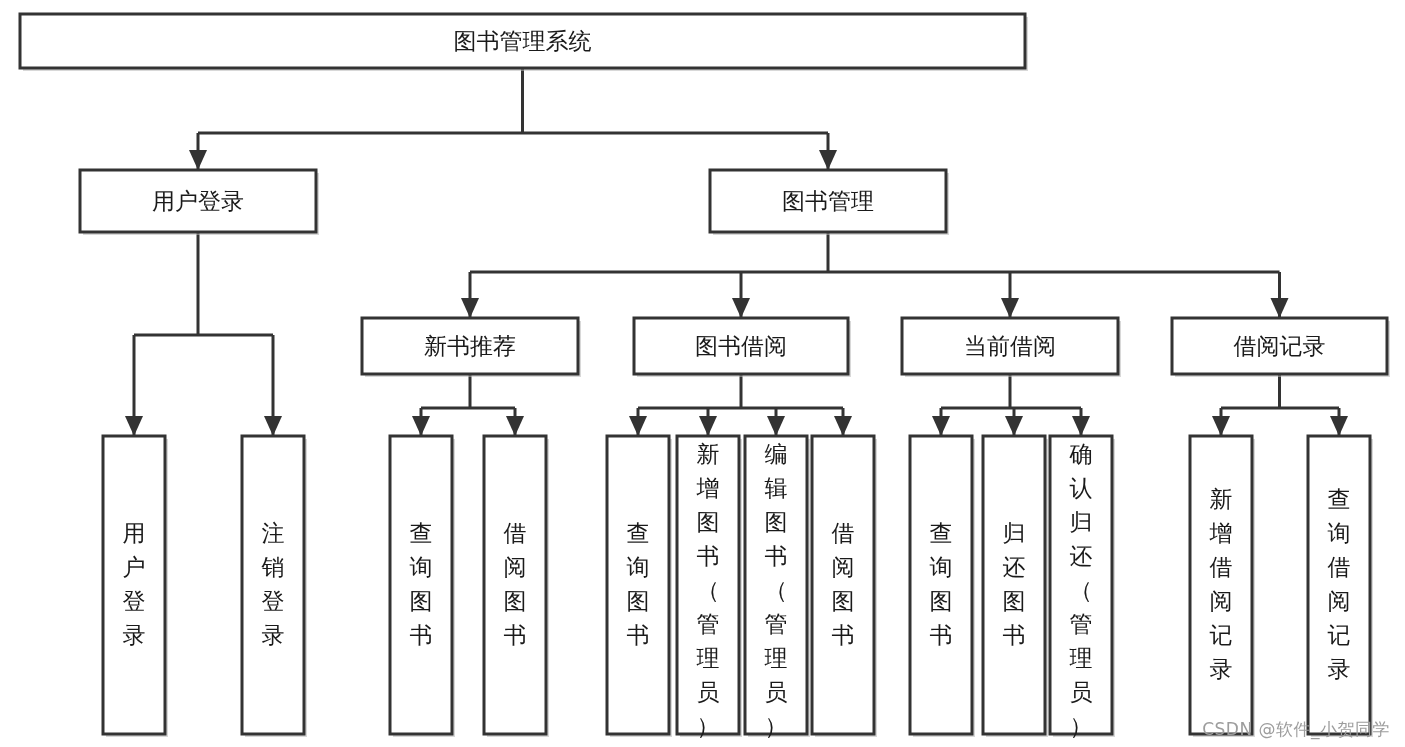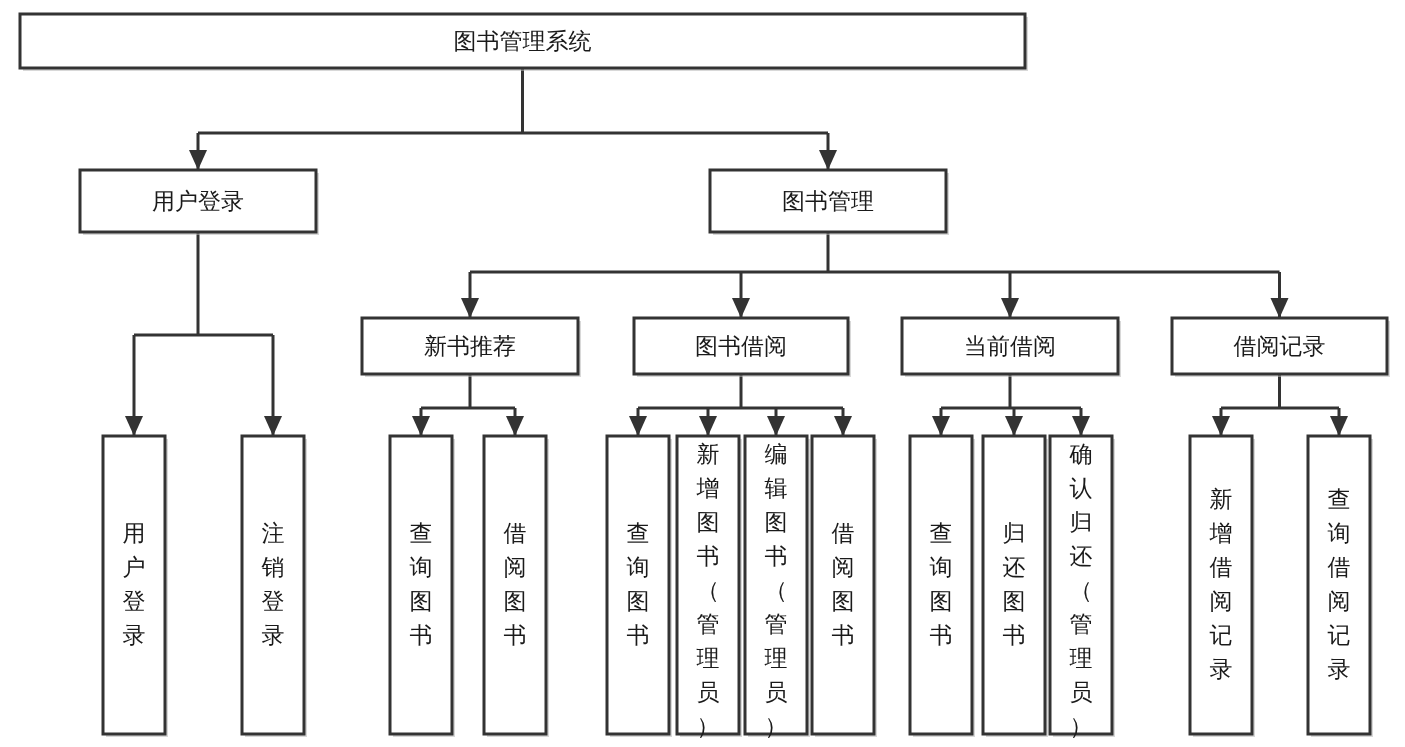--- a/index.html
+++ b/index.html
@@ -228,13 +228,14 @@
           <rect x="1190" y="436" width="62" height="298" class="node-box"></rect>
           <text x="1221" y="507.48" class="node-label-vertical"><tspan x="1221" dy="0">新</tspan><tspan x="1221" dy="34">增</tspan><tspan x="1221" dy="34">借</tspan><tspan x="1221" dy="34">阅</tspan><tspan x="1221" dy="34">记</tspan><tspan x="1221" dy="34">录</tspan></text>
         </g>
         <g>
           <rect x="1311" y="439" width="62" height="298" class="node-shadow"></rect>
           <rect x="1308" y="436" width="62" height="298" class="node-box"></rect>
           <text x="1339" y="507.48" class="node-label-vertical"><tspan x="1339" dy="0">查</tspan><tspan x="1339" dy="34">询</tspan><tspan x="1339" dy="34">借</tspan><tspan x="1339" dy="34">阅</tspan><tspan x="1339" dy="34">记</tspan><tspan x="1339" dy="34">录</tspan></text>
         </g>
       </g>
   </svg>
+  <div class="watermark-text">CSDN @软件_小贺同学</div>
 </div>
 
 </body></html>

